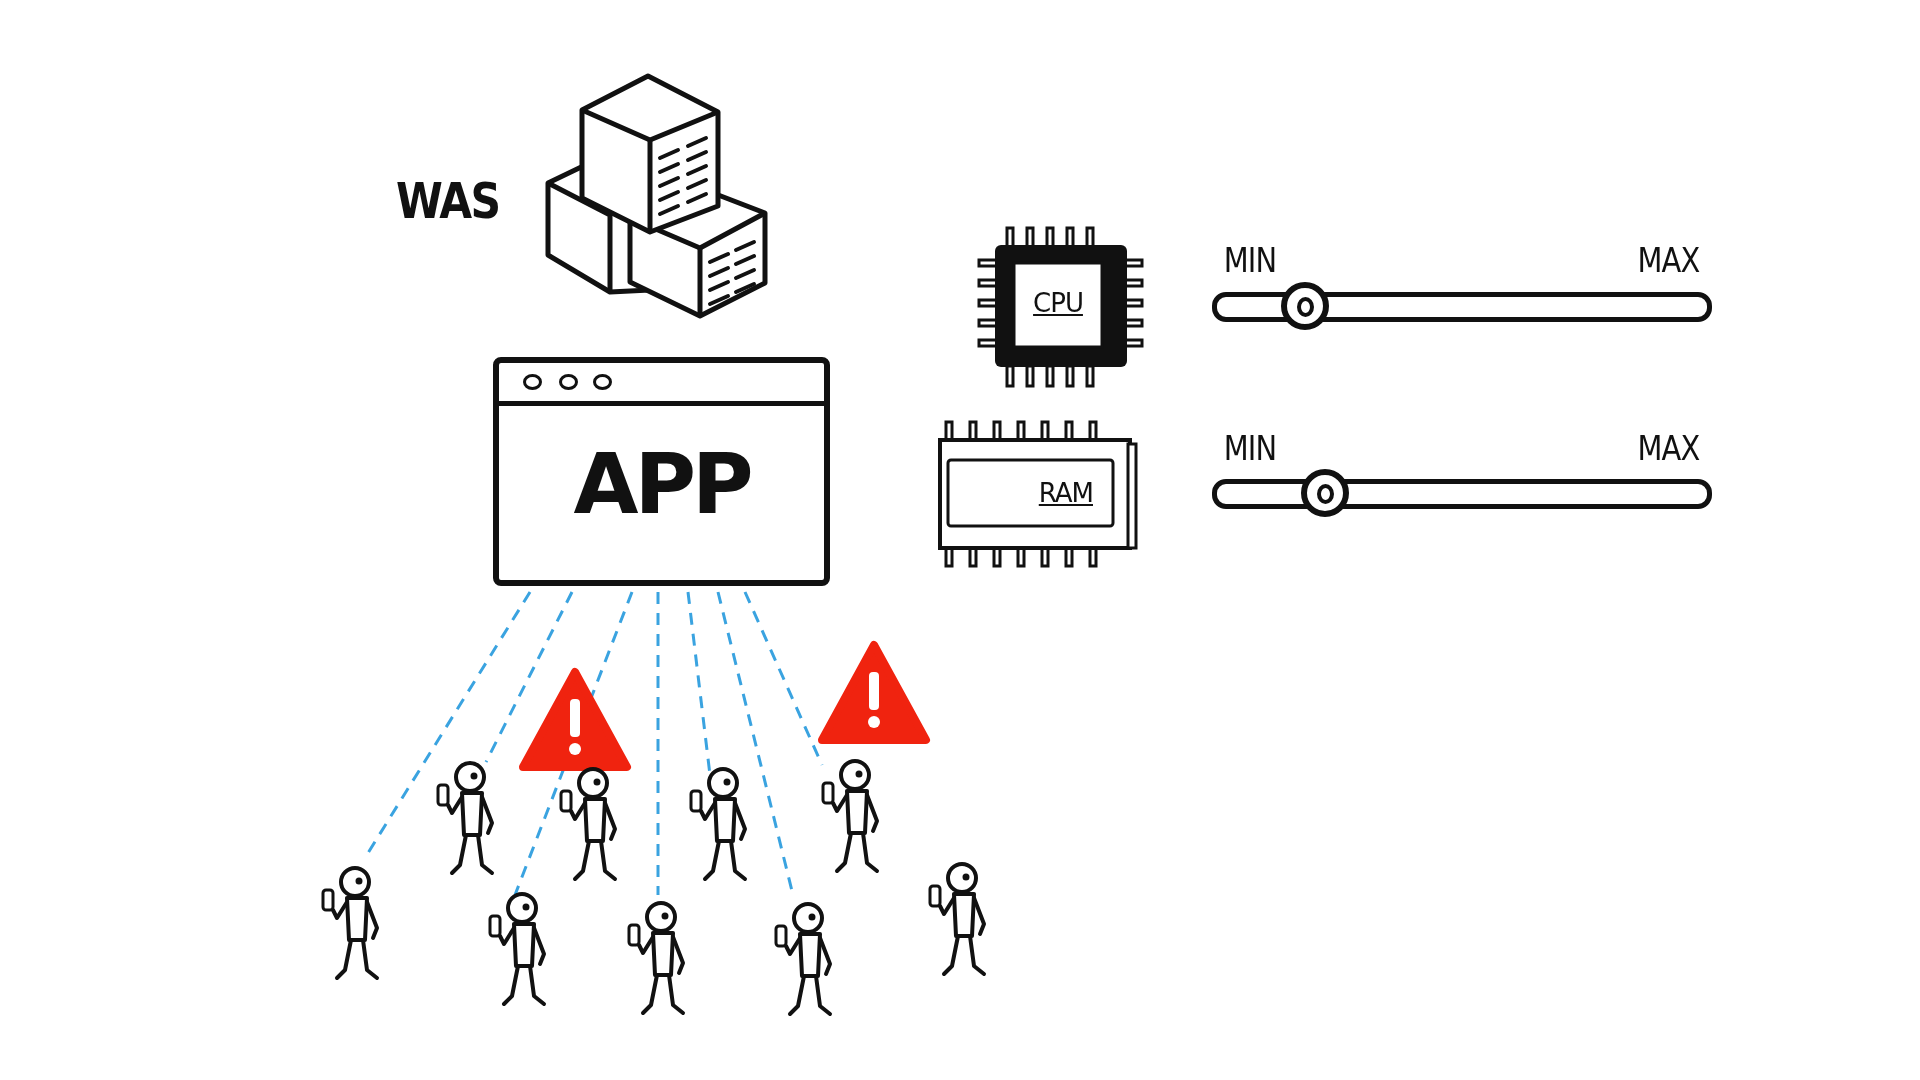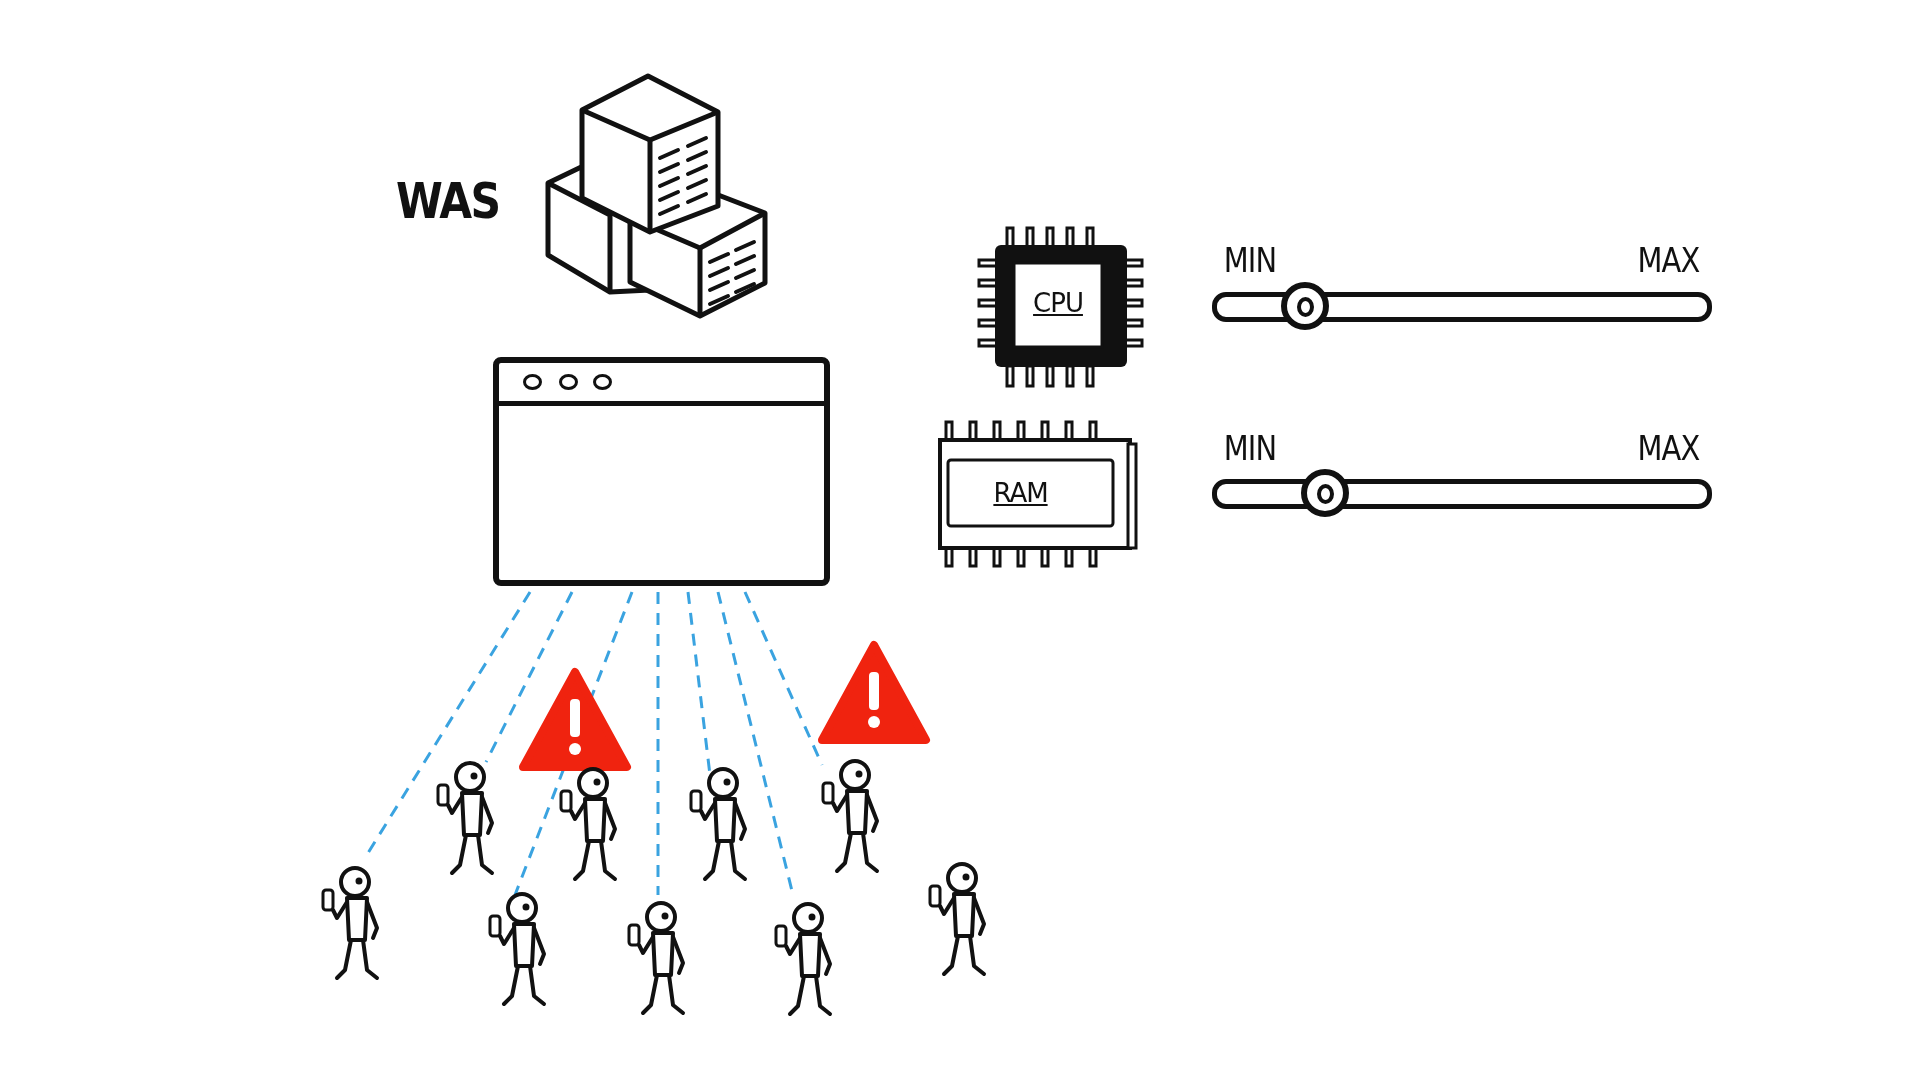--- a/index.html
+++ b/index.html
@@ -58,20 +58,21 @@
       <line x1="736" y1="292" x2="754" y2="284"></line>
   </g>
 </svg>
 
 <div id="app-window" class="abs">
   <div id="app-titlebar">
     <span class="dot" style="left:24px"></span>
     <span class="dot" style="left:60px"></span>
     <span class="dot" style="left:94px"></span>
   </div>
+  <div id="app-label" class="abs hand">APP</div>
 </div>
 
 <svg width="1920" height="1080" style="pointer-events:none">
   <g stroke="#111" stroke-width="3" fill="#fff">
 
     <rect x="1007" y="228" width="6" height="20"></rect>
       <rect x="1027" y="228" width="6" height="20"></rect>
       <rect x="1047" y="228" width="6" height="20"></rect>
       <rect x="1067" y="228" width="6" height="20"></rect>
       <rect x="1087" y="228" width="6" height="20"></rect>
@@ -113,21 +114,21 @@
       <rect x="994" y="546" width="6" height="20"></rect>
       <rect x="1018" y="546" width="6" height="20"></rect>
       <rect x="1042" y="546" width="6" height="20"></rect>
       <rect x="1066" y="546" width="6" height="20"></rect>
       <rect x="1090" y="546" width="6" height="20"></rect>
   </g>
   <rect x="940" y="440" width="190" height="108" fill="#fff" stroke="#111" stroke-width="4"></rect>
   <rect x="1128" y="444" width="8" height="104" fill="#fff" stroke="#111" stroke-width="3"></rect>
   <rect x="948" y="460" width="165" height="66" rx="3" fill="#fff" stroke="#111" stroke-width="3"></rect>
 </svg>
-<div class="abs hand chip-text" style="left:948px; top:478px; width:145px; text-align:center;">RAM</div>
+<div class="abs hand chip-text" style="left:948px; top:478px; width:145px; text-align:right;">RAM</div>
 
 <div class="abs hand slider-label" style="left:1219px; top:240px;">MIN</div>
 <div class="abs hand slider-label" style="left:1632px; top:240px;">MAX</div>
 <div class="abs" style="left:1212px; top:290px; width:502px; height:34px;">
   <div class="track" style="left:0; top:2px; width:490px;"></div>
   <div class="knob" id="knob-0" style="top: -8px; left: 69.1px;"></div>
 </div>
 
 <div class="abs hand slider-label" style="left:1219px; top:428px;">MIN</div>
 <div class="abs hand slider-label" style="left:1632px; top:428px;">MAX</div>

